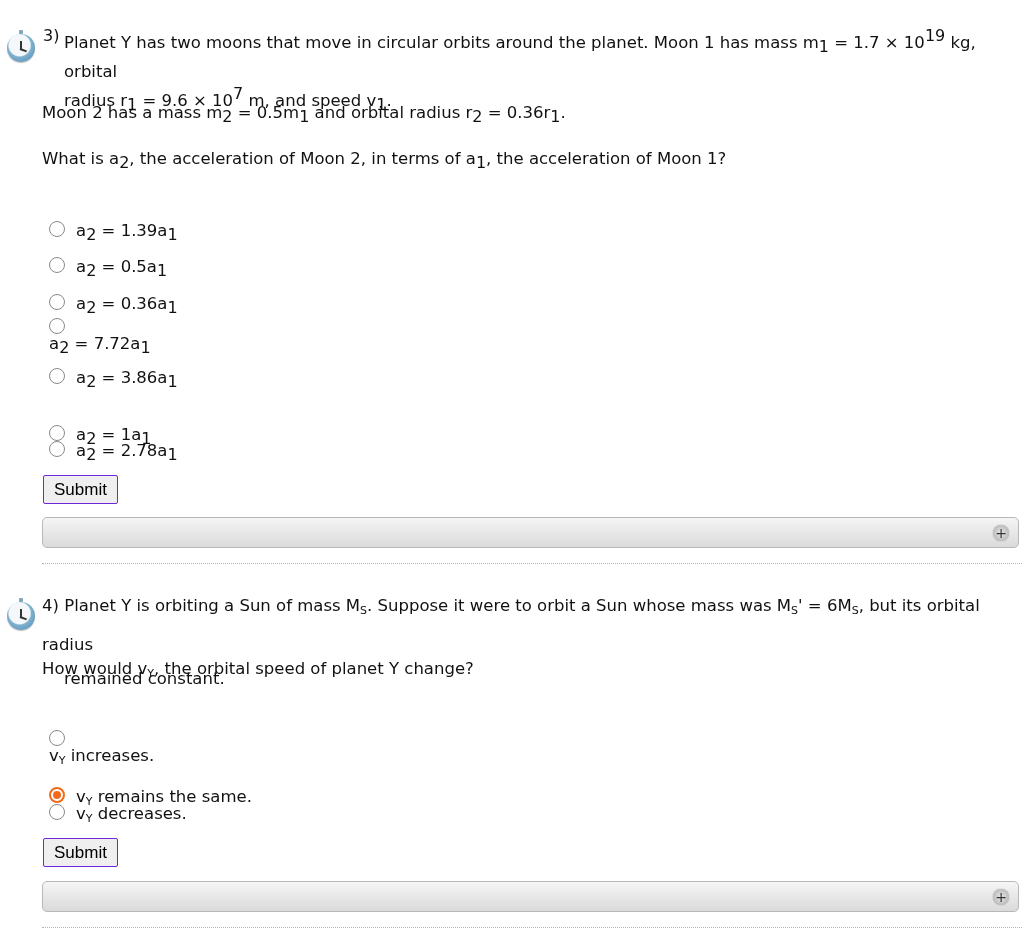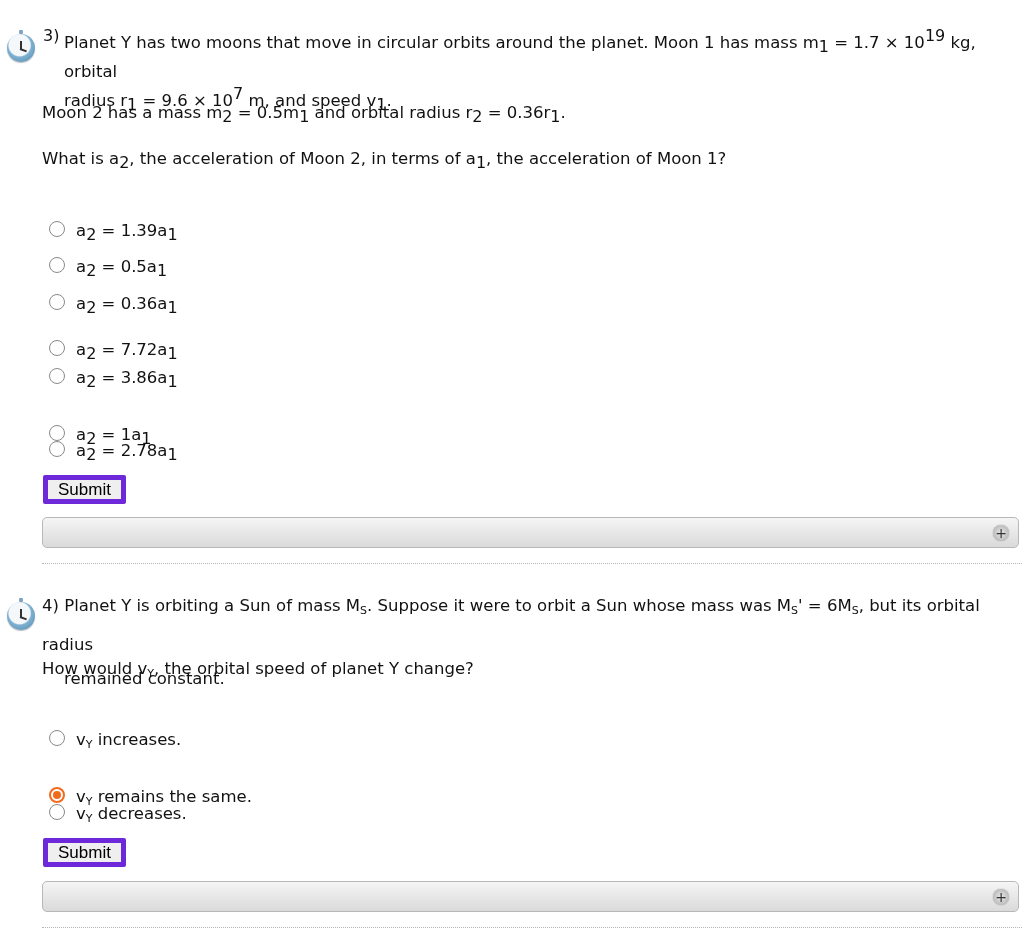--- a/index.html
+++ b/index.html
@@ -30,21 +30,21 @@
       width: 16px; height: 16px; border-radius: 50%; border: 1px solid #8a8a8a; background: #fff;
       box-sizing: border-box; margin-right: 11px; position: relative; flex: none;
     }
     .radio.checked { border: 2px solid #f26b1d; }
     .radio.checked::after {
       content: ""; position: absolute; left: 2px; top: 2px; width: 8px; height: 8px; border-radius: 50%; background: #f26b1d;
     }
     .opt-label { font-size: 16.5px; }
     .submit {
       position: absolute; left: 43px; height: 29px; padding: 0 10px; font-family: "Liberation Sans", sans-serif;
-      font-size: 17px; background: #efefef; border: 5px solid #6d28d9; border-radius: 2px; color: #000;
+      font-size: 17px; background: #efefef; border: 1px solid #6d28d9; border-radius: 2px; color: #000;
       display: flex; align-items: center; box-sizing: border-box;
     }
     .feedback {
       position: absolute; left: 42px; width: 977px; height: 31px; box-sizing: border-box;
       border: 1px solid #b8b8b8; border-radius: 5px;
       background: linear-gradient(#f5f5f5, #dadada);
     }
     .plus {
       position: absolute; right: 9px; top: 7px; width: 16px; height: 16px; border-radius: 50%;
       background: radial-gradient(circle, #e9e9e9, #a9a9a9); box-shadow: 0 0 1px #666;
@@ -78,21 +78,21 @@
     <span class="opt-label"><span>a</span><sub>2</sub><span> = 1.39a</span><sub>1</sub></span>
   </div>
   <div class="opt" style="top:257px;">
     <span class="radio"></span>
     <span class="opt-label"><span>a</span><sub>2</sub><span> = 0.5a</span><sub>1</sub></span>
   </div>
   <div class="opt" style="top:294px;">
     <span class="radio"></span>
     <span class="opt-label"><span>a</span><sub>2</sub><span> = 0.36a</span><sub>1</sub></span>
   </div>
-  <div class="opt" style="top:340px;">
+  <div class="opt" style="top:318px;flex-direction:column;">
     <span class="radio"></span>
     <span class="opt-label"><span>a</span><sub>2</sub><span> = 7.72a</span><sub>1</sub></span>
   </div>
   <div class="opt" style="top:368px;">
     <span class="radio"></span>
     <span class="opt-label"><span>a</span><sub>2</sub><span> = 3.86a</span><sub>1</sub></span>
   </div>
   <div class="opt" style="top:425px;">
     <span class="radio"></span>
     <span class="opt-label"><span>a</span><sub>2</sub><span> = 1a</span><sub>1</sub></span>
@@ -115,21 +115,21 @@
       <span class="hand2"></span>
     </div>
   <div class="qtext" style="left:42px; top:589px; line-height:34px;">
     <span>4)</span> <span>Planet Y is orbiting a Sun of mass M</span><span class="small-caps-y">S</span><span>. Suppose it were to orbit a Sun whose mass was M</span><span class="small-caps-y">S</span><span>' = 6M</span><span class="small-caps-y">S</span><span>, but its orbital radius</span><br>
     <span style="padding-left:22px;">remained constant.</span>
   </div>
   <div class="para" style="top:659px;">
     <span>How would v</span><span class="small-caps-y">Y</span><span>, the orbital speed of planet Y change?</span>
   </div>
 
-  <div class="opt" style="top:730px;">
+  <div class="opt" style="top:730px;flex-direction:column;">
     <span class="radio"></span>
     <span class="opt-label"><span>v</span><span class="small-caps-y">Y</span><span> increases.</span></span>
   </div>
   <div class="opt" style="top:767px;margin-top:20px;">
     <span class="radio checked"></span>
     <span class="opt-label"><span>v</span><span class="small-caps-y">Y</span><span> remains the same.</span></span>
   </div>
   <div class="opt" style="top:804px;">
     <span class="radio"></span>
     <span class="opt-label"><span>v</span><span class="small-caps-y">Y</span><span> decreases.</span></span>

